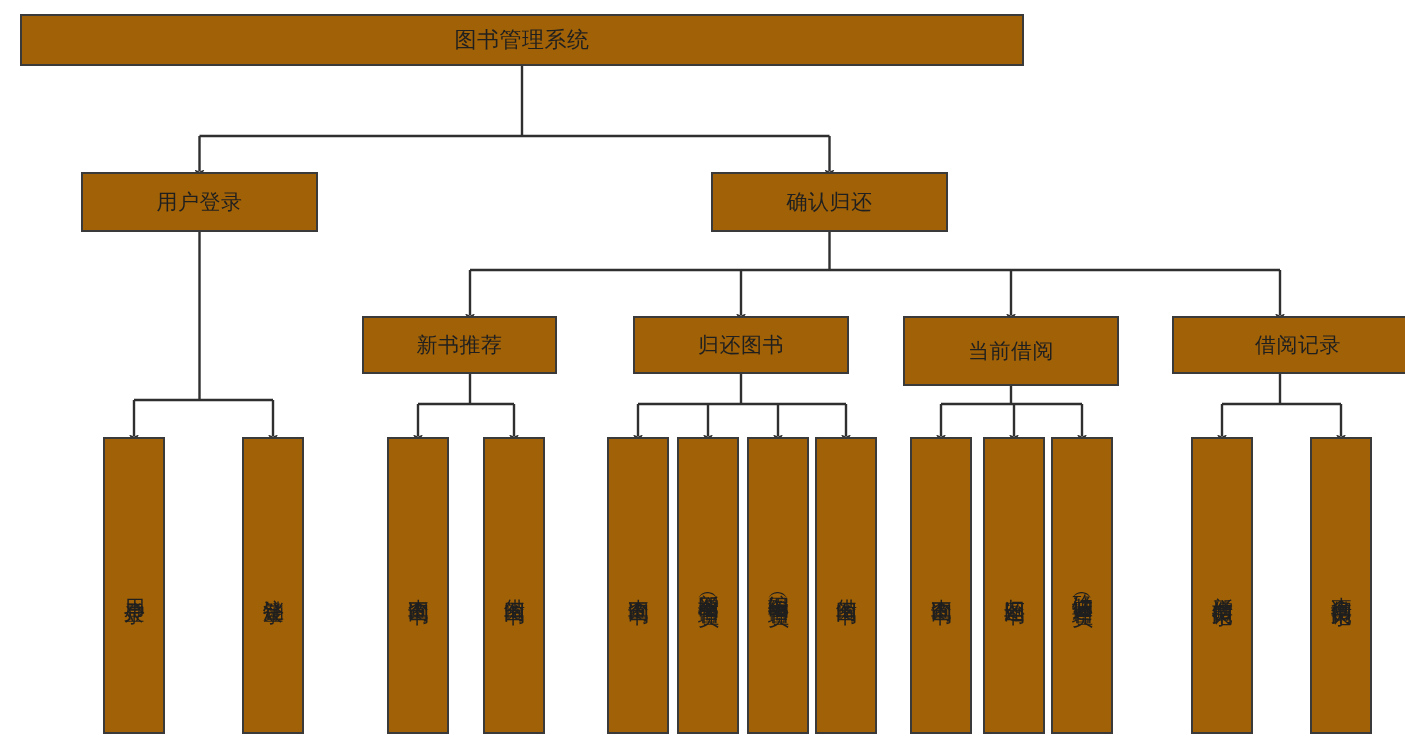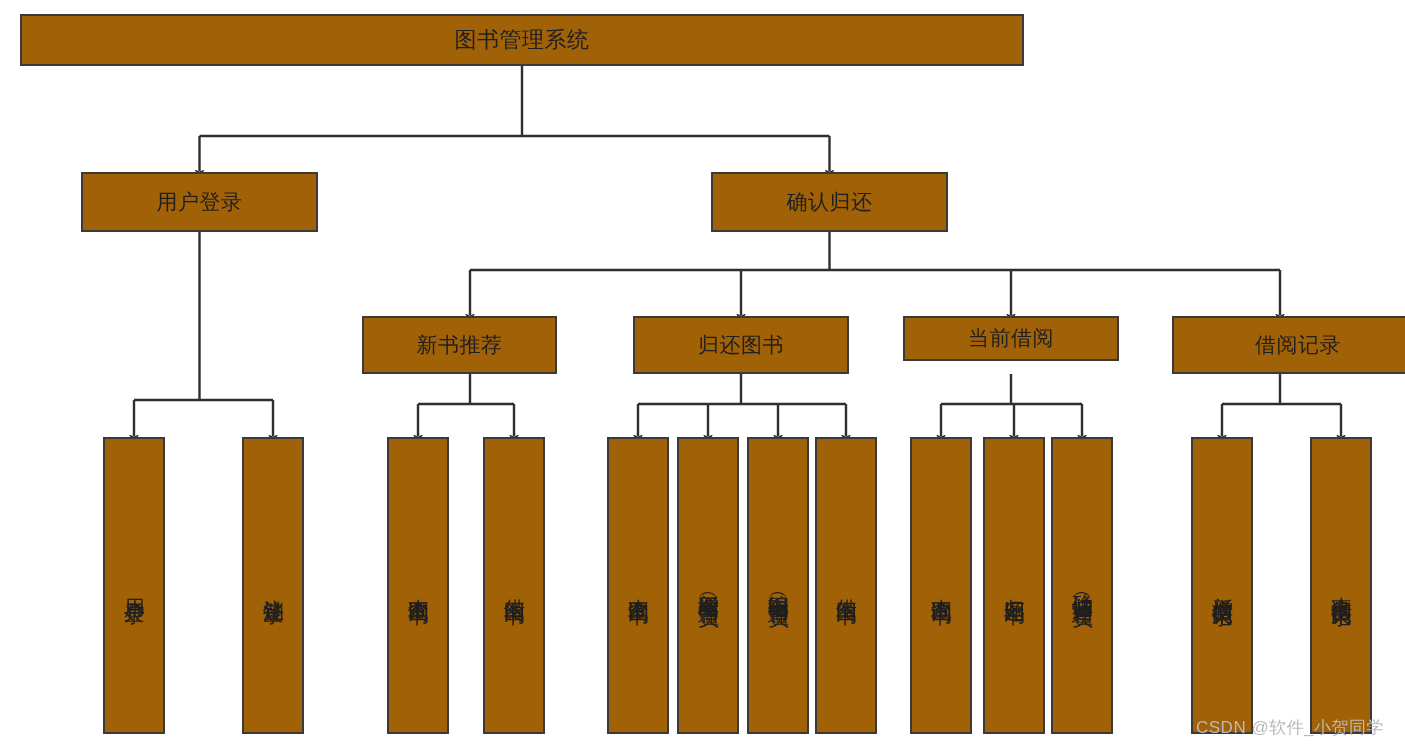--- a/index.html
+++ b/index.html
@@ -121,21 +121,21 @@
       </div>
       <div class="node horizontal" style="left: 711px; top: 172px; width: 237px; height: 60px;">
         <span class="label">确认归还</span>
       </div>
       <div class="node horizontal" style="left: 362px; top: 316px; width: 195px; height: 58px;">
         <span class="label">新书推荐</span>
       </div>
       <div class="node horizontal" style="left: 633px; top: 316px; width: 216px; height: 58px;">
         <span class="label">归还图书</span>
       </div>
-      <div class="node horizontal" style="left: 903px; top: 316px; width: 216px; height: 45px;">
+      <div class="node horizontal" style="left: 903px; top: 316px; width: 216px; height: 70px;">
         <span class="label">当前借阅</span>
       </div>
       <div class="node horizontal" style="left: 1172px; top: 316px; width: 252px; height: 58px;">
         <span class="label">借阅记录</span>
       </div>
       <div class="node vertical" style="left: 103px; top: 437px; width: 62px; height: 297px;">
         <span class="label">用户登录</span>
       </div>
       <div class="node vertical" style="left: 242px; top: 437px; width: 62px; height: 297px;">
         <span class="label">注销登录</span>
@@ -167,14 +167,13 @@
       <div class="node vertical" style="left: 1051px; top: 437px; width: 62px; height: 297px;">
         <span class="label">确认归还（管理员）</span>
       </div>
       <div class="node vertical" style="left: 1191px; top: 437px; width: 62px; height: 297px;">
         <span class="label">新增借阅记录</span>
       </div>
       <div class="node vertical" style="left: 1310px; top: 437px; width: 62px; height: 297px;">
         <span class="label">查询借阅记录</span>
       </div>
     </div>
-  <div class="watermark" style="left: 1196px; top: 716px;">CSDN @软件_小贺同学</div>
 </div>
 
 </body></html>

